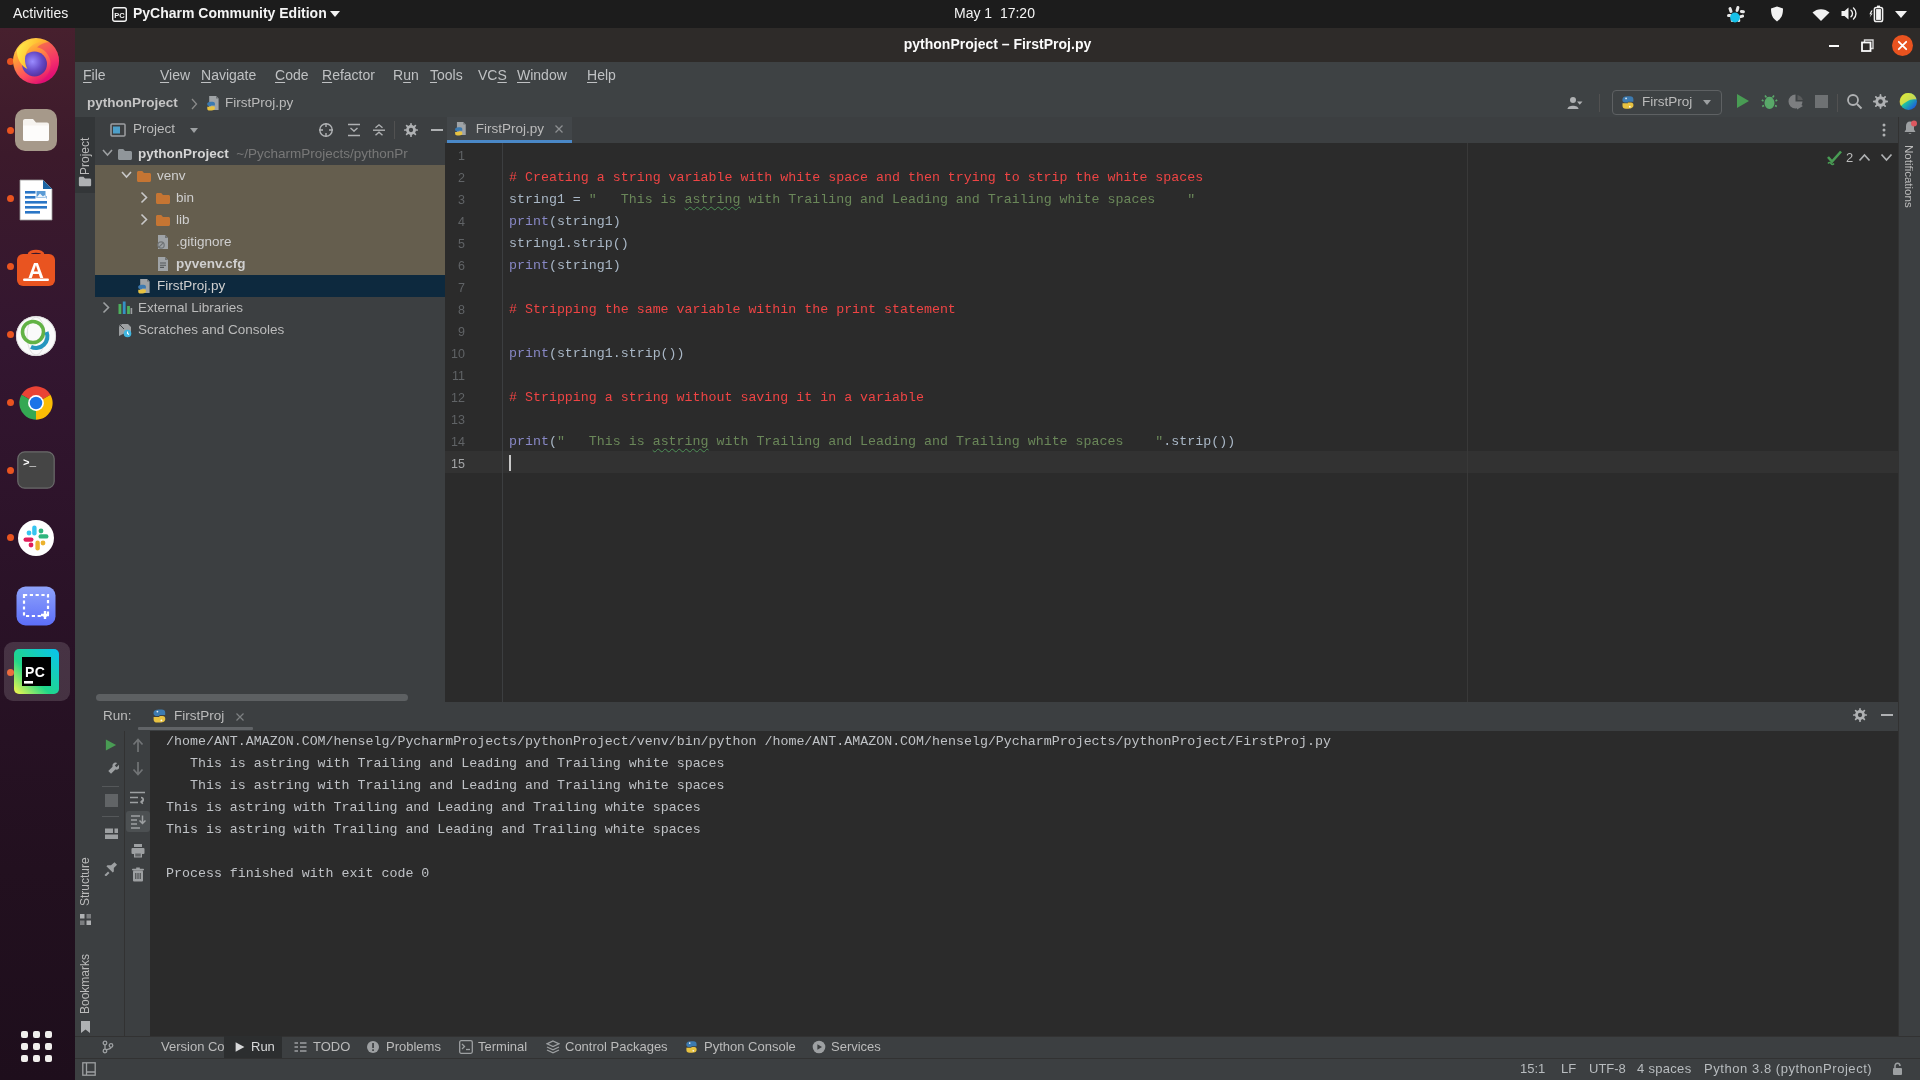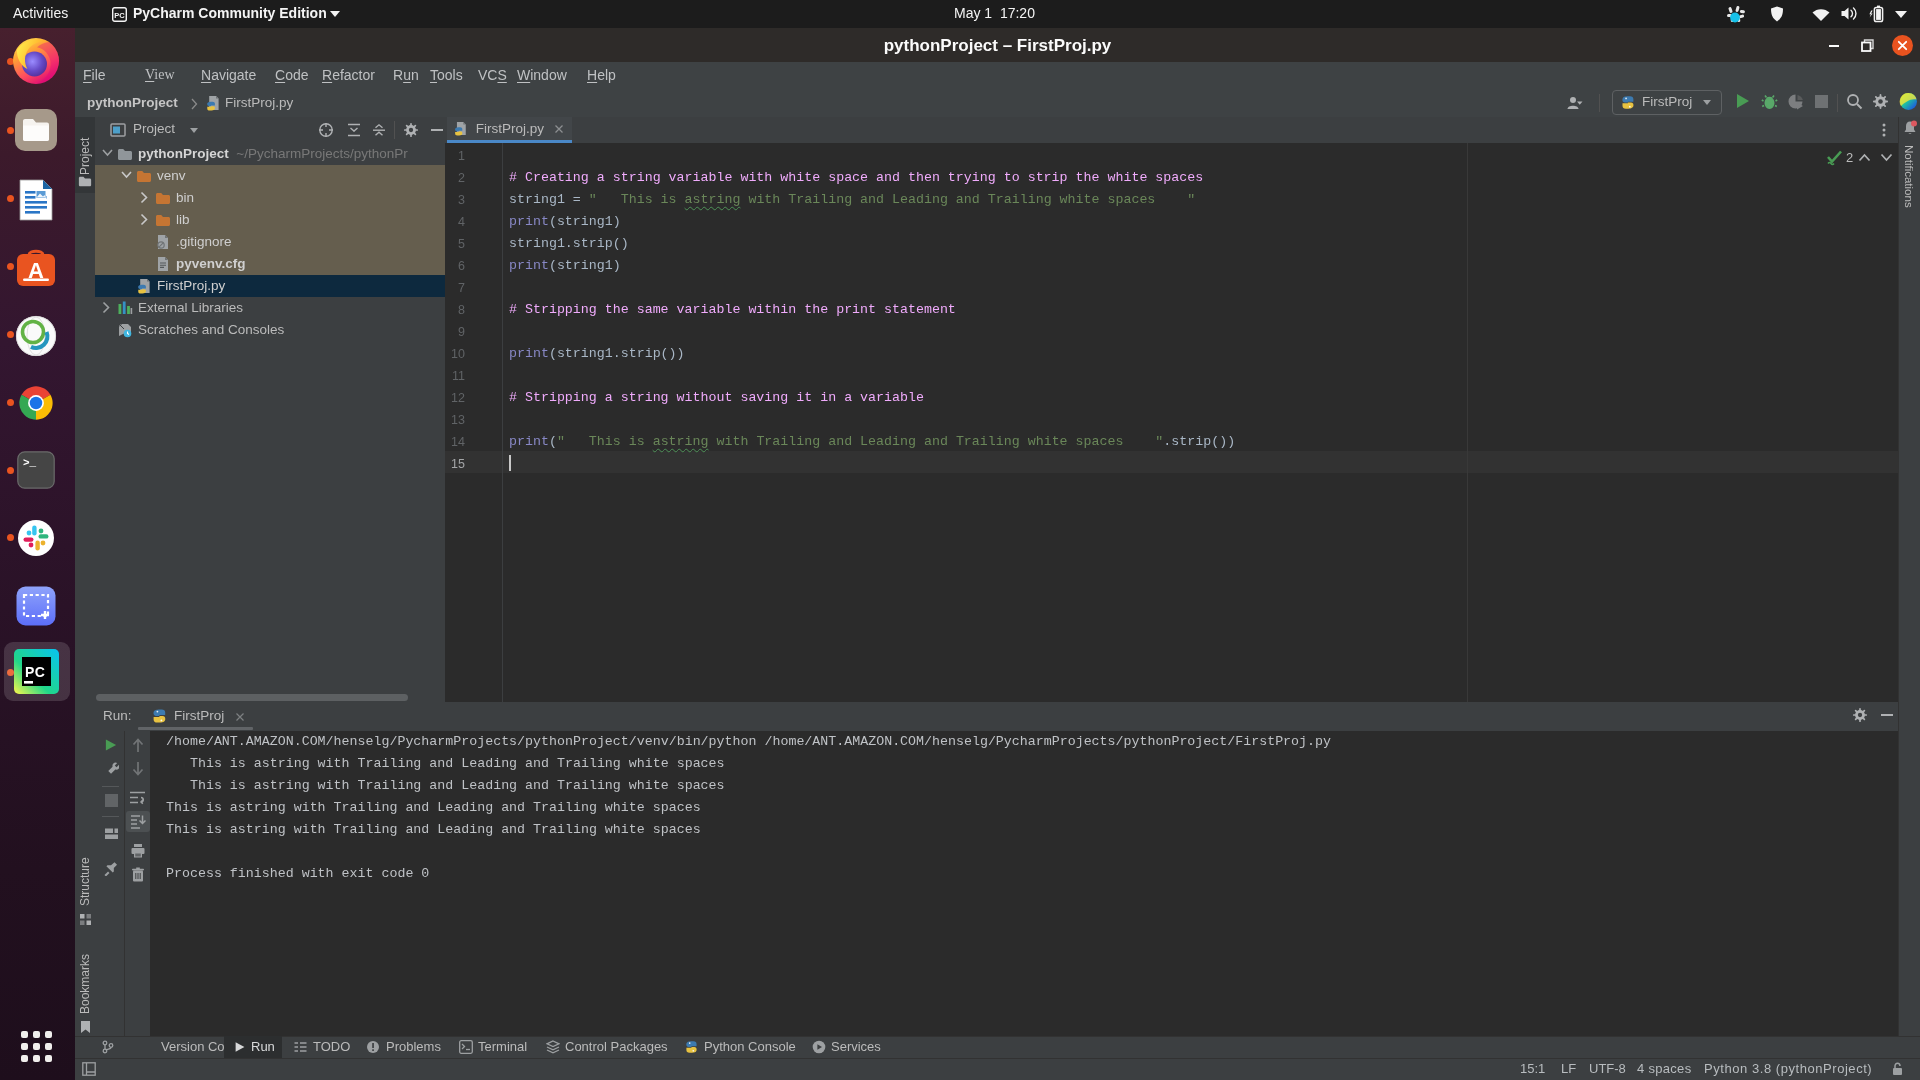--- a/index.html
+++ b/index.html
@@ -8,21 +8,21 @@
   .abs{position:absolute;}
   
   #topbar{left:0;top:0;width:1920px;height:28px;background:#1c1c1c;color:#f4f4f4;font-size:14px;}
   
   #dock{left:0;top:28px;width:75px;height:1052px;
     background:linear-gradient(180deg,#47202e 0%,#3c1a2b 12%,#331630 30%,#2a1227 55%,#22101f 80%,#1e0e1c 100%);}
   .dock-dot{position:absolute;left:7px;width:7px;height:7px;border-radius:50%;background:#e95420;}
   
   #titlebar{left:75px;top:28px;width:1845px;height:34px;background:#2e2b29;}
   #titlebar .title{position:absolute;left:0;right:0;top:8px;text-align:center;color:#fbfbfb;
-    font-weight:bold;font-size:17px;}
+    font-weight:bold;font-size:14px;}
   #menubar{left:75px;top:62px;width:1845px;height:27px;background:#3e4244;color:#bfc1c3;font-size:14px;}
   .mitem{position:absolute;top:5px;}
   .mitem u{text-decoration-thickness:1px;text-underline-offset:2px;}
   #crumbs{left:75px;top:89px;width:1845px;height:28px;background:#3e4244;color:#bbbbbb;font-size:13.5px;}
   
   #lstripe{left:75px;top:117px;width:20px;height:919px;background:#3c3f41;border-right:1px solid #323232;}
   .vtext-up{writing-mode:vertical-rl;transform:rotate(180deg);color:#bbbbbb;font-size:13px;}
   .vtext-dn{writing-mode:vertical-rl;color:#bbbbbb;font-size:13px;}
   
   #ppanel{left:95px;top:117px;width:350px;height:585px;background:#3c3f41;border-right:1px solid #323232;}
@@ -36,21 +36,21 @@
   
   #editor{left:445px;top:117px;width:1453px;height:585px;background:#2b2b2b;}
   #tabrow{position:absolute;left:0;top:0;width:100%;height:26px;background:#3c3f41;}
   #etab{position:absolute;left:2px;top:0;height:23px;background:#424649;border-bottom:3px solid #4a88c7;
     color:#bbbbbb;font-size:13.5px;padding:0 8px 0 6px;line-height:23px;}
   #gutter{position:absolute;left:0;top:26px;width:57px;height:559px;border-right:1px solid #3c3e40;}
   .lnum{position:absolute;right:37px;color:#606366;font-size:12.5px;width:40px;text-align:right;line-height:22px;}
   #code{position:absolute;left:64px;top:26px;width:1380px;height:559px;
     font-family:"Liberation Mono",monospace;font-size:13.3px;color:#a9b7c6;}
   .cl{position:absolute;left:0;height:22px;line-height:22px;white-space:pre;}
-  .cmt{color:#f0abfc;margin-top:47px;} .str{color:#6a8759;} .bi{color:#8888c6;}
+  .cmt{color:#ef4444;margin-top:47px;} .str{color:#6a8759;} .bi{color:#8888c6;}
   .sq{text-decoration:underline wavy #4e9157 1px;text-underline-offset:3px;}
   #marginline{position:absolute;left:1022px;top:26px;width:1px;height:559px;background:#393939;}
   
   #runpanel{left:95px;top:702px;width:1803px;height:334px;background:#3c3f41;}
   #runhead{position:absolute;left:0;top:0;width:100%;height:29px;color:#bbbbbb;font-size:13.5px;}
   #console{position:absolute;left:55px;top:29px;width:1748px;height:305px;background:#2b2b2b;
     font-family:"Liberation Mono",monospace;font-size:13.3px;color:#bfc2c6;}
   .con-l{position:absolute;left:16px;height:22px;line-height:22px;white-space:pre;}
   
   #rstripe{left:1898px;top:117px;width:22px;height:919px;background:#3c3f41;border-left:1px solid #323232;}
@@ -295,21 +295,21 @@
       </svg>
     <div class="abs" style="left:1817px;top:7px;width:21px;height:21px;border-radius:50%;background:#e9531f;">
       <svg width="21" height="21" viewBox="0 0 21 21">
           <path d="M6.8 6.8 L14.2 14.2 M14.2 6.8 L6.8 14.2" stroke="#ffffff" stroke-width="1.8" stroke-linecap="round"></path>
         </svg>
     </div>
   </div>
   <div class="abs" id="menubar">
     <div class="mitem" style="left:8px;"><u>F</u>ile</div>
     <div class="mitem" style="left:59px;margin-top:41px;"><u>E</u>dit</div>
-    <div class="mitem" style="left:70px;font-family:Liberation Serif, serif;"><u>V</u>iew</div>
+    <div class="mitem" style="left:85px;"><u>V</u>iew</div>
     <div class="mitem" style="left:126px;"><u>N</u>avigate</div>
     <div class="mitem" style="left:200px;"><u>C</u>ode</div>
     <div class="mitem" style="left:247px;"><u>R</u>efactor</div>
     <div class="mitem" style="left:318px;">R<u>u</u>n</div>
     <div class="mitem" style="left:355px;"><u>T</u>ools</div>
     <div class="mitem" style="left:403px;">VC<u>S</u></div>
     <div class="mitem" style="left:442px;"><u>W</u>indow</div>
     <div class="mitem" style="left:512px;"><u>H</u>elp</div>
   </div>
   <div class="abs" id="crumbs">

